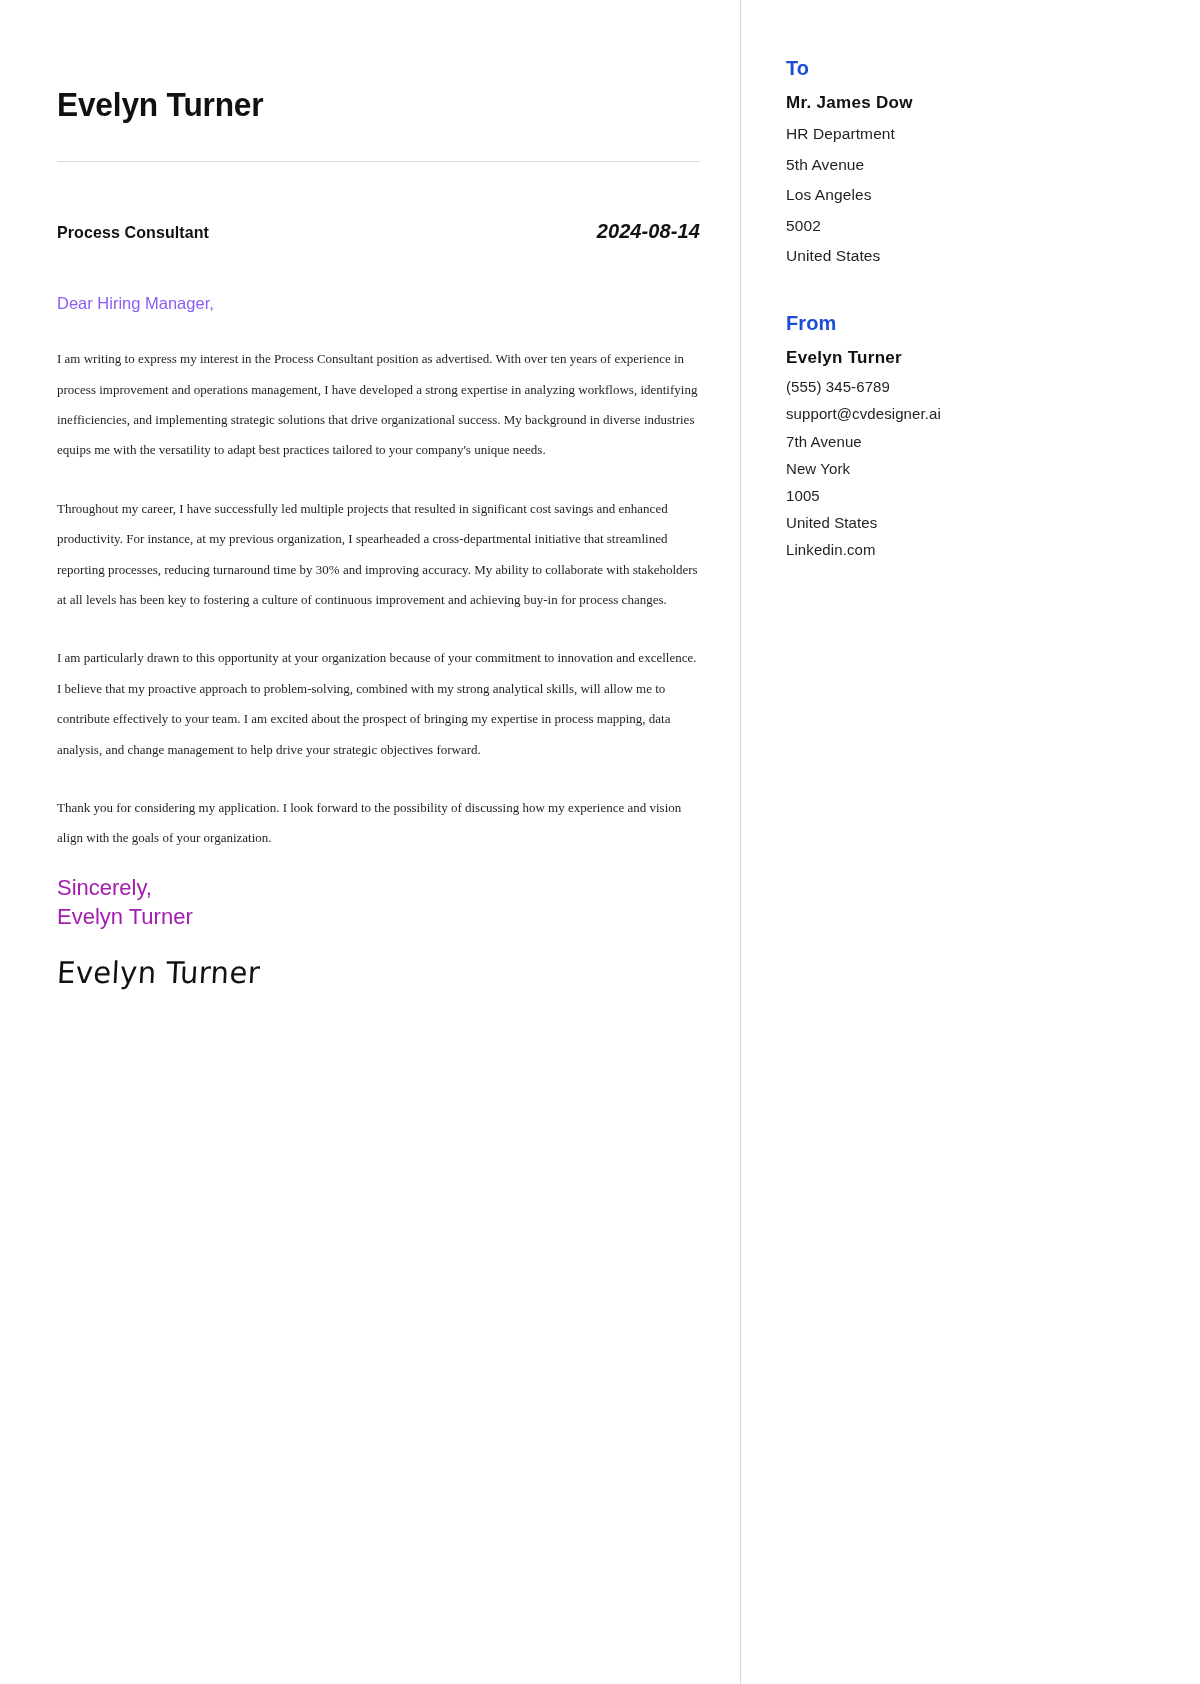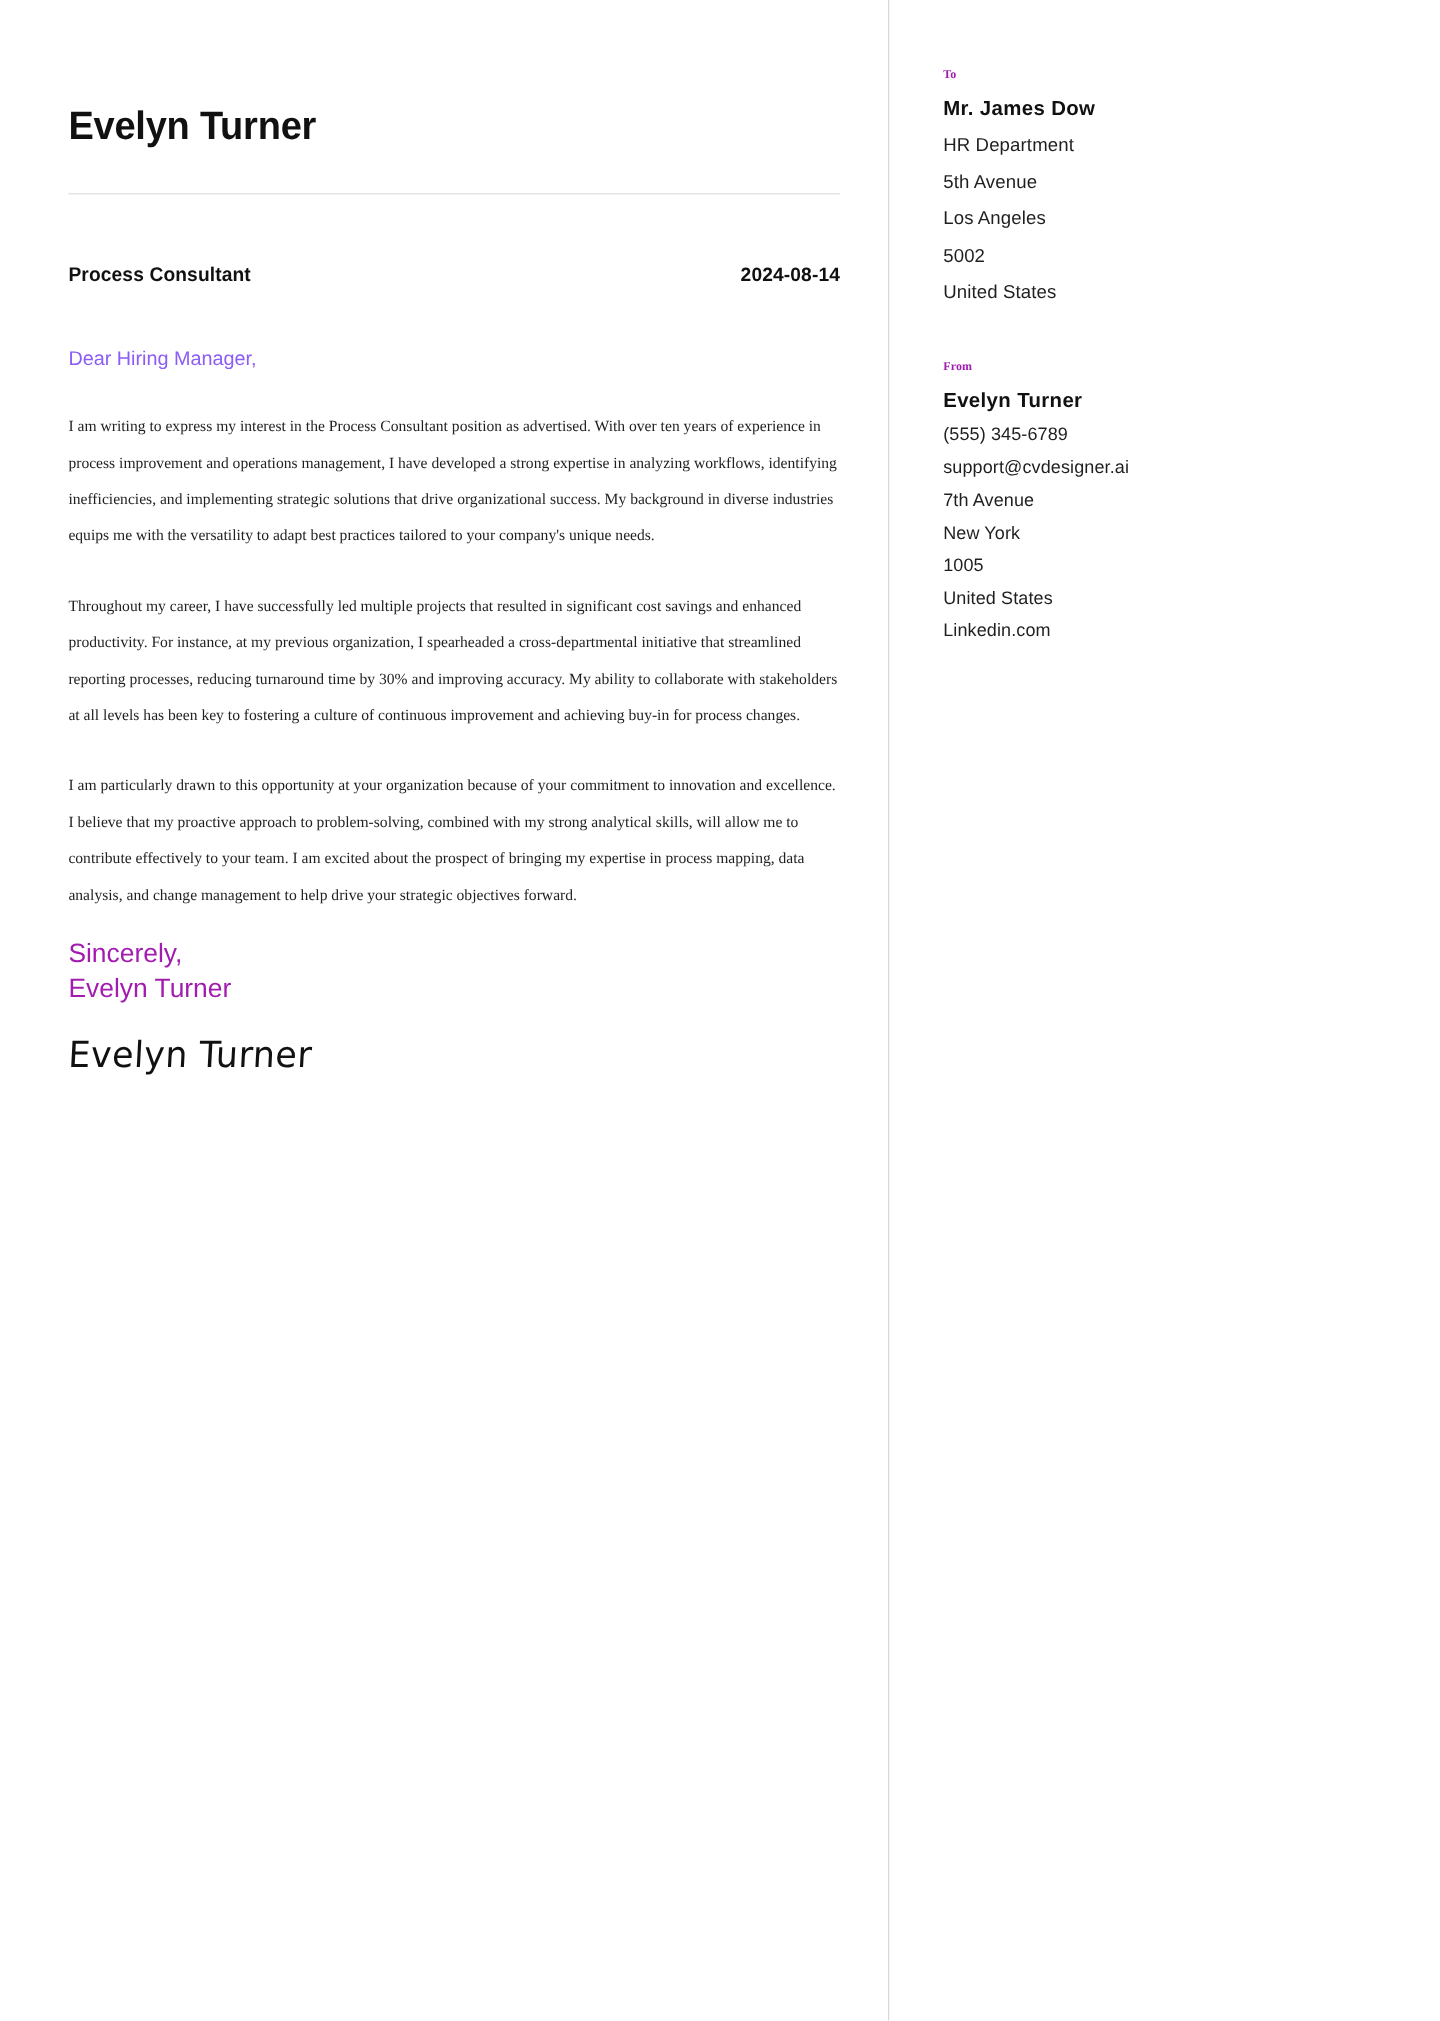--- a/index.html
+++ b/index.html
@@ -67,24 +67,25 @@
   }
   .job-title {
     font-size: 16.5px;
     font-weight: 700;
     color: #111111;
     letter-spacing: 0.1px;
     transform: scaleX(0.97);
     transform-origin: left center;
   }
   .letter-date {
-    font-size: 16px;
-    font-weight: 700;
-    color: #111111;
-    letter-spacing: 0.1px;
+    font-size: 20px;
+    font-weight: 700;
+    color: #111111;
+    letter-spacing: 0.1px;
+    font-style: italic;
   }
 
   .salutation {
     margin-top: 48px;
     font-size: 16.5px;
     line-height: 1.55;
     color: #8b5cf6;
   }
 
   .body-para {
@@ -119,25 +120,24 @@
   }
 
   
   .side-col {
     width: 460px;
     box-sizing: border-box;
     padding: 57px 40px 0 46px;
   }
 
   .side-label {
-    font-size: 10px;
-    font-weight: 700;
-    color: #a21caf;
-    letter-spacing: 0.1px;
-    font-family: Liberation Serif, serif;
+    font-size: 20px;
+    font-weight: 700;
+    color: #1d4ed8;
+    letter-spacing: 0.1px;
   }
 
   .side-block {
     margin-top: 10px;
   }
   .side-block .person {
     font-size: 17px;
     font-weight: 700;
     color: #111111;
     line-height: 1.55;
@@ -183,20 +183,21 @@
     </div>
 
     <div class="salutation">Dear Hiring Manager,</div>
 
     <p class="body-para">I am writing to express my interest in the Process Consultant position as advertised. With over ten years of experience in process improvement and operations management, I have developed a strong expertise in analyzing workflows, identifying inefficiencies, and implementing strategic solutions that drive organizational success. My background in diverse industries equips me with the versatility to adapt best practices tailored to your company's unique needs.</p>
 
     <p class="body-para">Throughout my career, I have successfully led multiple projects that resulted in significant cost savings and enhanced productivity. For instance, at my previous organization, I spearheaded a cross-departmental initiative that streamlined reporting processes, reducing turnaround time by 30% and improving accuracy. My ability to collaborate with stakeholders at all levels has been key to fostering a culture of continuous improvement and achieving buy-in for process changes.</p>
 
     <p class="body-para">I am particularly drawn to this opportunity at your organization because of your commitment to innovation and excellence. I believe that my proactive approach to problem-solving, combined with my strong analytical skills, will allow me to contribute effectively to your team. I am excited about the prospect of bringing my expertise in process mapping, data analysis, and change management to help drive your strategic objectives forward.</p>
 
+    <p class="body-para">Thank you for considering my application. I look forward to the possibility of discussing how my experience and vision align with the goals of your organization.</p>
 
     <div class="closing">
       <div>Sincerely,</div>
       <div>Evelyn Turner</div>
     </div>
 
     <div class="signature-script">Evelyn Turner</div>
 
   </div>
 

